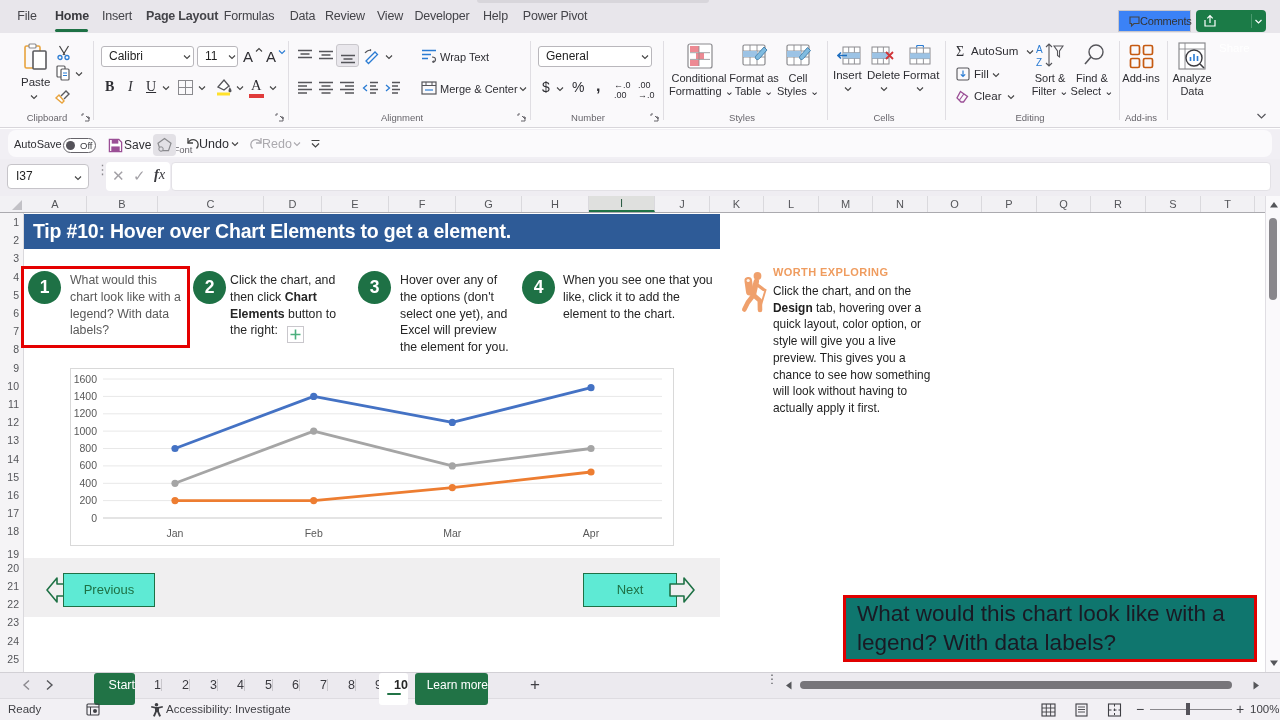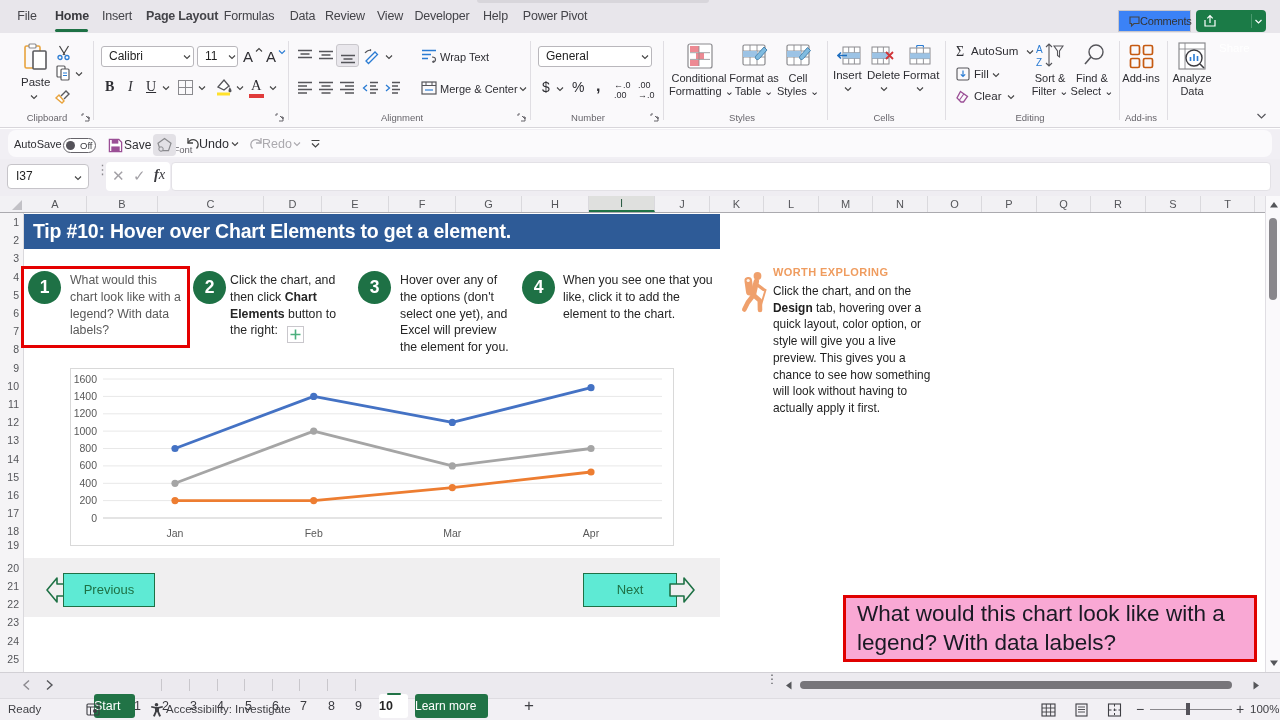--- a/index.html
+++ b/index.html
@@ -44,29 +44,29 @@
 
 
 #banner { position:absolute; left:24px; top:214px; width:696px; height:35px; background:#2E5B97; }
 .stepc { position:absolute; width:33px; height:33px; border-radius:50%; background:#1E7145; color:#fff; font-size:17.5px; font-weight:bold; text-align:center; line-height:33px; }
 .stept { position:absolute; font-size:12.3px; line-height:16.8px; color:#262626; }
 #redbox1 { position:absolute; left:21px; top:266px; width:169px; height:82px; border:3px solid #E50000; }
 #band { position:absolute; left:24px; top:558px; width:696px; height:59px; background:#F0EFF0; }
 .navbtn { position:absolute; top:573px; width:92px; height:34px; background:#5eead4; border:1.5px solid #1E7145; color:#1E7145; font-size:13px; text-align:center; line-height:31px; }
 #worth-title { position:absolute; left:773px; top:266px; font-size:11px; font-weight:bold; color:#EF9C5F; letter-spacing:0.4px; }
 #worth-body { position:absolute; left:773px; top:283px; white-space:nowrap; font-size:11.9px; line-height:16.7px; color:#1f1f1f; }
-#tooltip { position:absolute; left:843px; top:595px; width:414px; height:67px; background:#f9a8d4; border:3px solid #E00000; }
+#tooltip { position:absolute; left:843px; top:595px; width:414px; height:67px; background:#0f766e; border:3px solid #E00000; }
 #tooltip div { position:absolute; left:11px; top:1px; font-size:22.5px; line-height:29px; color:#1a1a24; }
 
 
 #vscroll { position:absolute; left:1265px; top:196px; width:15px; height:476px; background:#FAF9FB; border-left:1px solid #E0DEE3; }
 #vthumb { position:absolute; left:3px; top:22px; width:8px; height:82px; background:#88868B; border-radius:4px; }
 
 
-.sht { position:absolute; top:694px; height:24px; line-height:24px; font-size:12.5px; color:#3b3b40; text-align:left; }
+.sht { position:absolute; top:673px; height:32px; line-height:24px; font-size:12.5px; color:#3b3b40; text-align:right; }
 .shtg { background:#217346; color:#fff; border-radius:3px; }
 .tsep { position:absolute; top:679px; width:1px; height:12px; background:#C9C7CC; }
 
 
 .stxt { position:absolute; font-size:11.5px; color:#3F3F44; }
 </style>
 </head>
 <body>
 <div class="abs" id="tabrow"></div>
 <div class="abs" id="ribbon"></div>
@@ -468,21 +468,21 @@
     <div class="rhd" style="top:145.6px;">9</div>
     <div class="rhd" style="top:163.8px;">10</div>
     <div class="rhd" style="top:182px;">11</div>
     <div class="rhd" style="top:200.2px;">12</div>
     <div class="rhd" style="top:218.4px;">13</div>
     <div class="rhd" style="top:236.6px;">14</div>
     <div class="rhd" style="top:254.8px;">15</div>
     <div class="rhd" style="top:273px;">16</div>
     <div class="rhd" style="top:291.2px;">17</div>
     <div class="rhd" style="top:309.4px;">18</div>
-    <div class="rhd" style="top:323px;text-align:center;">19</div>
+    <div class="rhd" style="top:332px;text-align:center;">19</div>
     <div class="rhd" style="top:345.8px;">20</div>
     <div class="rhd" style="top:364px;">21</div>
     <div class="rhd" style="top:382.2px;">22</div>
     <div class="rhd" style="top:400.4px;">23</div>
     <div class="rhd" style="top:418.6px;">24</div>
     <div class="rhd" style="top:436.8px;">25</div>
 </div>
 
 <div id="banner">
     <div class="abs" style="left:9px;top:6px;font-size:19.5px;font-weight:bold;color:#fff;letter-spacing:-0.2px;">Tip #10: Hover over Chart Elements to get a element.</div>

